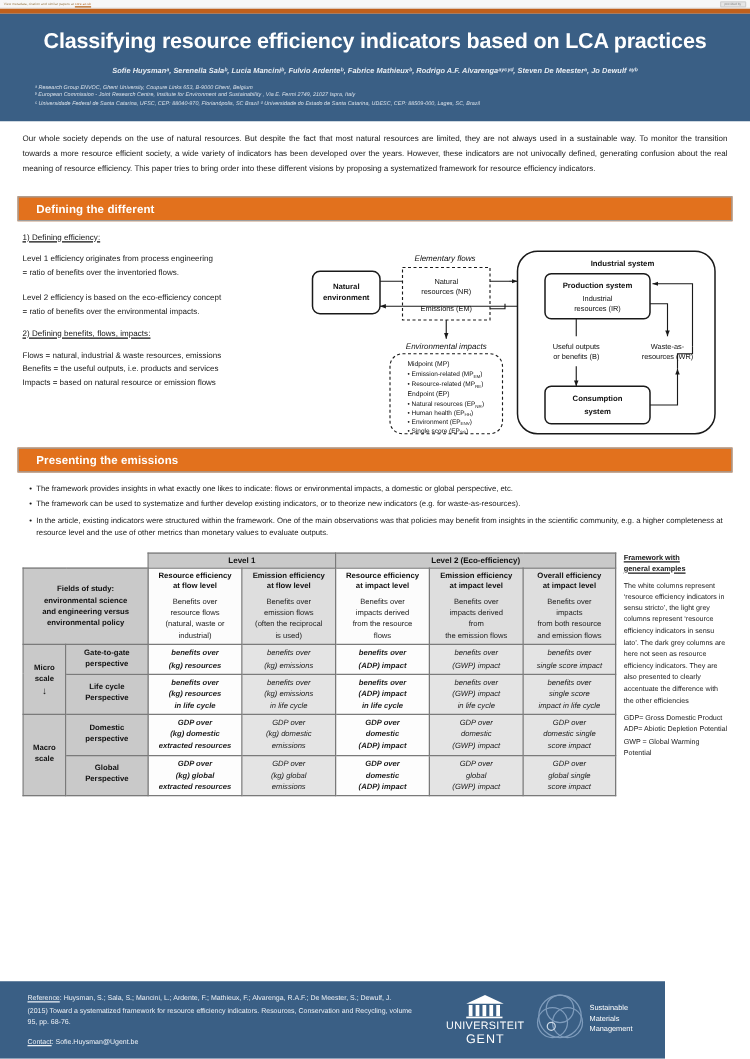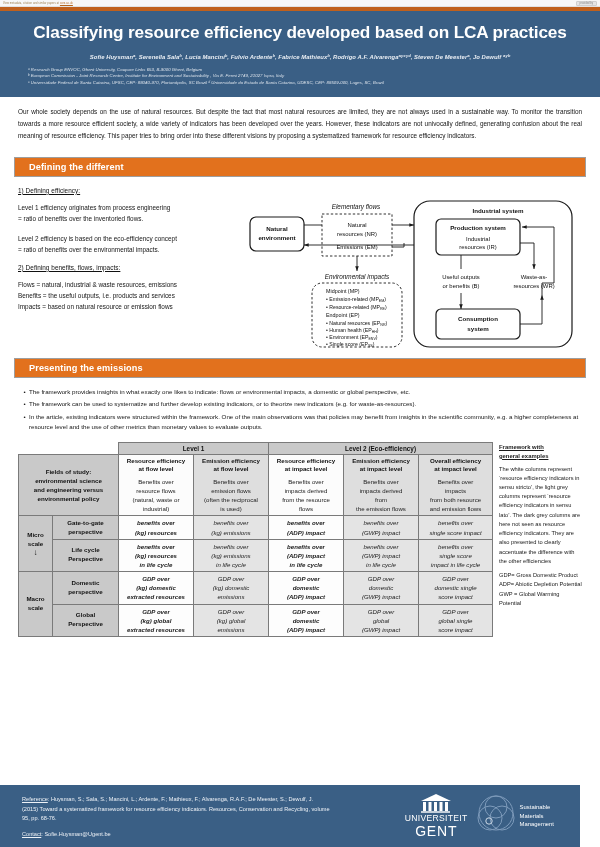--- a/index.html
+++ b/index.html
@@ -166,54 +166,54 @@
     font-size: 5.9px; font-weight: bold; color: #1a1a1a;
     text-decoration: underline; line-height: 1.5; margin-bottom: 4px;
   }
   .side-p {
     font-size: 5.7px; color: #1a1a1a; line-height: 1.62; margin-bottom: 5px;
   }
   .side-abbr { font-size: 5.7px; color: #1a1a1a; line-height: 1.62; }
 
   
   .footer {
-    position: absolute; left: 0; bottom: 0; width: 580px; height: 62px;
+    position: absolute; left: 0; bottom: 0; width: 532px; height: 62px;
     background: #3A5F85;
     display: flex; align-items: center;
   }
   .footer-left { padding-left: 22px; width: 330px; }
   .f-ref { font-size: 5.6px; color: #eef2f7; line-height: 1.78; }
   .f-ref u { text-decoration: underline; }
   .f-contact { font-size: 5.6px; color: #eef2f7; margin-top: 7px; }
   .footer-right {
     flex: 1; display: flex; align-items: center; justify-content: flex-end;
     padding-right: 26px; gap: 6px;
   }
   .ugent-logo { display: flex; flex-direction: column; align-items: center; color: #ffffff; }
   .ugent-logo .ug-txt1 { font-size: 8.6px; letter-spacing: .3px; line-height: 1.1; margin-top: 1px; }
-  .ugent-logo .ug-txt2 { font-size: 14px; letter-spacing: .8px; line-height: 1.1; }
+  .ugent-logo .ug-txt2 { font-size: 10px; letter-spacing: .8px; line-height: 1.1; }
   .smm-logo { display: flex; align-items: center; gap: 2px; }
   .smm-txt { color: #ffffff; font-size: 5.9px; line-height: 1.45; }
 </style>
 </head>
 <body>
 
 <div id="poster">
 
   <div class="viewer-strip">
     <div class="vs-left">
       <span>View metadata, citation and similar papers at</span>
       <span class="vs-link">core.ac.uk</span>
     </div>
     <div class="vs-right">provided by</div>
   </div>
   <div class="orange-rule"></div>
 
   <div class="header">
-    <div class="poster-title">Classifying resource efficiency developed based on LCA practices</div>
+    <div class="poster-title">Classifying resource efficiency indicators based on LCA practices</div>
     <div class="authors">Sofie Huysmanᵃ, Serenella Salaᵇ, Lucia Manciniᵇ, Fulvio Ardenteᵇ, Fabrice Mathieuxᵇ, Rodrigo A.F. Alvarengaᵃʸᶜʸᵈ, Steven De Meesterᵃ, Jo Dewulf ᵃʸᵇ</div>
     <div class="affils">
       <div>ᵃ Research Group ENVOC, Ghent University, Coupure Links 653, B-9000 Ghent, Belgium</div>
       <div>ᵇ European Commission - Joint Research Centre, Institute for Environment and Sustainability , Via  E. Fermi 2749, 21027 Ispra, Italy</div>
       <div>ᶜ Universidade Federal de Santa Catarina, UFSC, CEP: 88040-970, Florianópolis, SC Brazil ᵈ Universidade do Estado de Santa Catarina, UDESC, CEP: 88509-000, Lages, SC, Brazil</div>
     </div>
   </div>
 
   <div class="body-wrap">
 

